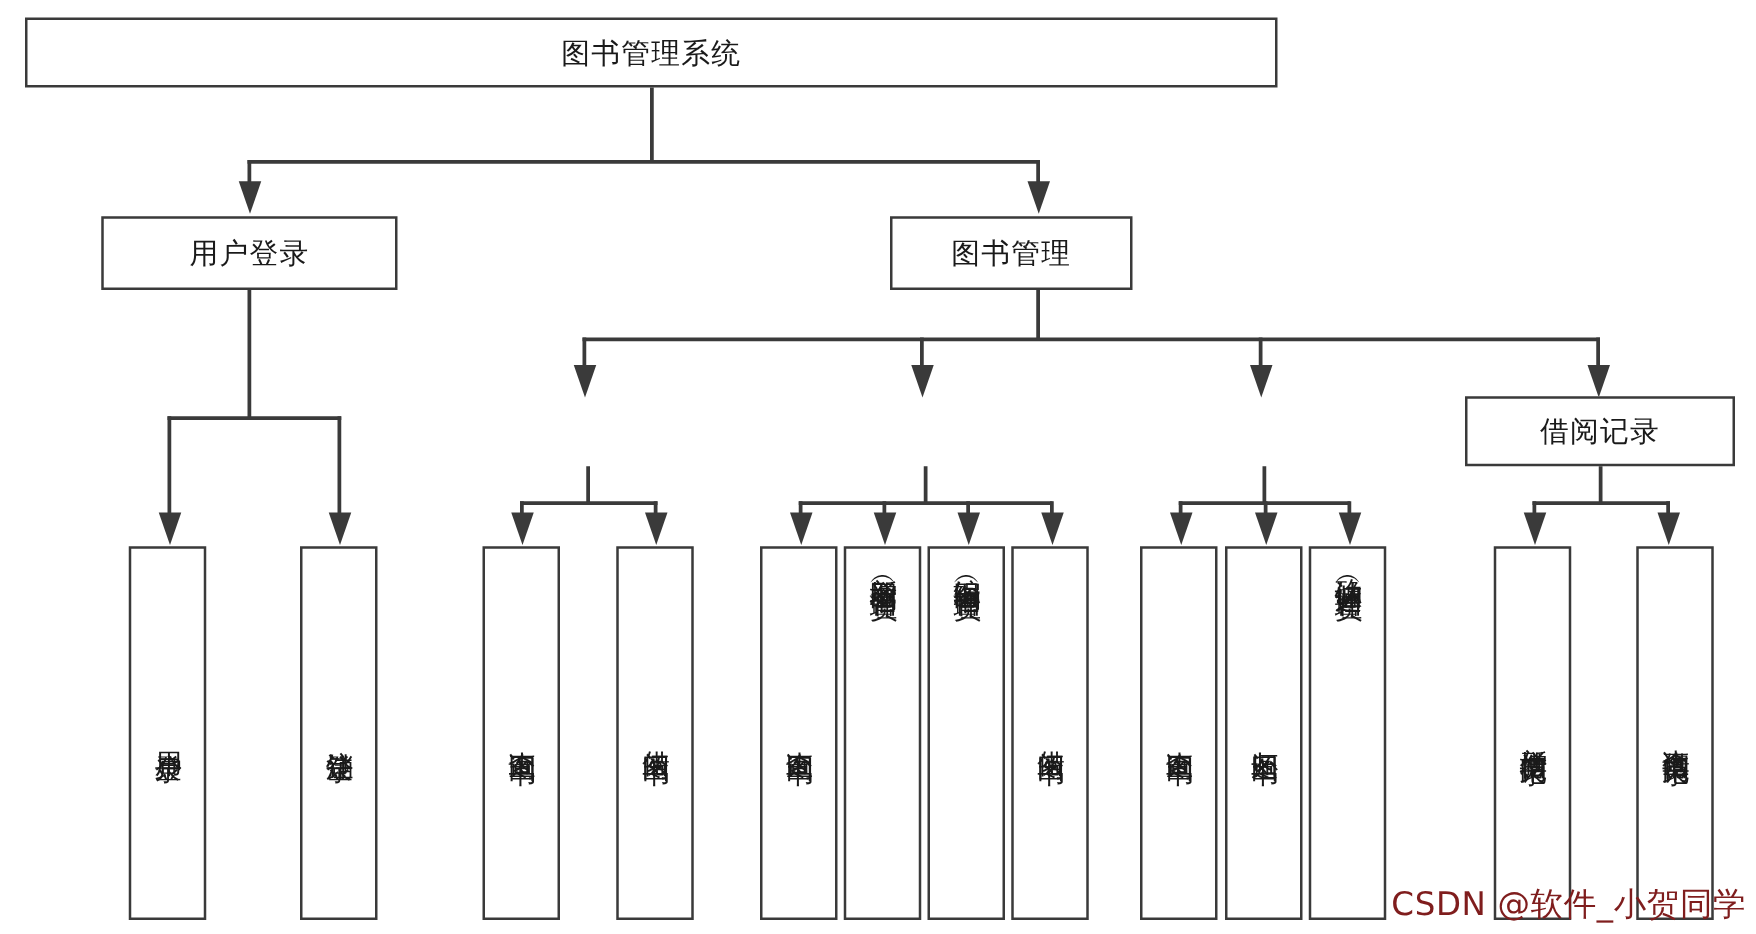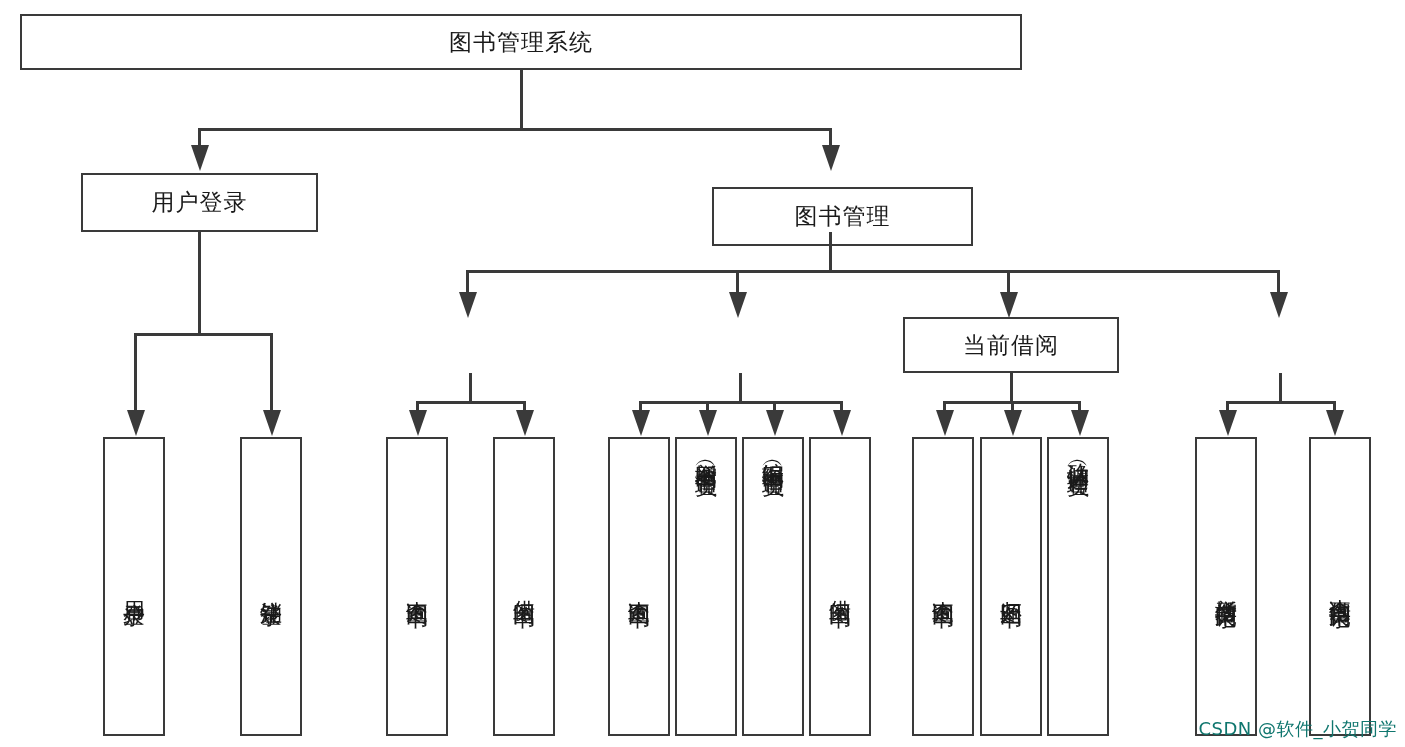--- a/index.html
+++ b/index.html
@@ -66,22 +66,22 @@
     height: 0;
     border-left: 9px solid transparent;
     border-right: 9px solid transparent;
     border-top: 26px solid #3a3a3a;
   }
   
   #watermark {
     position: absolute;
     right: 8px;
     bottom: 6px;
-    font-size: 18px;
-    color: #0f766e;
+    font-size: 26px;
+    color: #7f1d1d;
     letter-spacing: 0.5px;
     white-space: nowrap;
     pointer-events: none;
   }
 </style>
 </head>
 <body>
 
 <div id="canvas">
 
@@ -91,21 +91,21 @@
 
   <div class="hline" style="left:198px; top:128px; width:634px;"></div>
 
   <div class="vline" style="left:198px; top:128px; height:20px;"></div>
   <div class="arrow" style="left:191px; top:145px;"></div>
   <div class="vline" style="left:829px; top:128px; height:20px;"></div>
   <div class="arrow" style="left:822px; top:145px;"></div>
 
   <div class="node horiz" style="left:81px; top:173px; width:237px; height:59px;">用户登录</div>
 
-  <div class="node horiz" style="left:712px; top:187px; width:261px; height:59px;">图书管理</div>
+  <div class="node horiz" style="left:712px; top:173px; width:194px; height:59px;">图书管理</div>
 
   <div class="vline" style="left:198px; top:232px; height:104px;"></div>
   <div class="hline" style="left:134px; top:333px; width:139px;"></div>
   <div class="vline" style="left:134px; top:333px; height:80px;"></div>
   <div class="arrow" style="left:127px; top:410px;"></div>
   <div class="vline" style="left:270px; top:333px; height:80px;"></div>
   <div class="arrow" style="left:263px; top:410px;"></div>
 
   <div class="vline" style="left:829px; top:232px; height:40px;"></div>
   <div class="hline" style="left:466px; top:270px; width:814px;"></div>
@@ -113,22 +113,22 @@
   <div class="arrow" style="left:459px; top:292px;"></div>
   <div class="vline" style="left:736px; top:270px; height:25px;"></div>
   <div class="arrow" style="left:729px; top:292px;"></div>
   <div class="vline" style="left:1007px; top:270px; height:25px;"></div>
   <div class="arrow" style="left:1000px; top:292px;"></div>
   <div class="vline" style="left:1277px; top:270px; height:25px;"></div>
   <div class="arrow" style="left:1270px; top:292px;"></div>
 
 
 
-  <div class="node horiz" style="left:903px; top:317px; width:216px; height:56px;">当前借阅</div>
 
+  <div class="node horiz" style="left:1172px; top:317px; width:216px; height:56px;">借阅记录</div>
 
   <div class="vline" style="left:469px; top:373px; height:31px;"></div>
   <div class="hline" style="left:416px; top:401px; width:110px;"></div>
   <div class="vline" style="left:416px; top:401px; height:12px;"></div>
   <div class="arrow" style="left:409px; top:410px;"></div>
   <div class="vline" style="left:523px; top:401px; height:12px;"></div>
   <div class="arrow" style="left:516px; top:410px;"></div>
 
   <div class="vline" style="left:739px; top:373px; height:31px;"></div>
   <div class="hline" style="left:639px; top:401px; width:203px;"></div>

